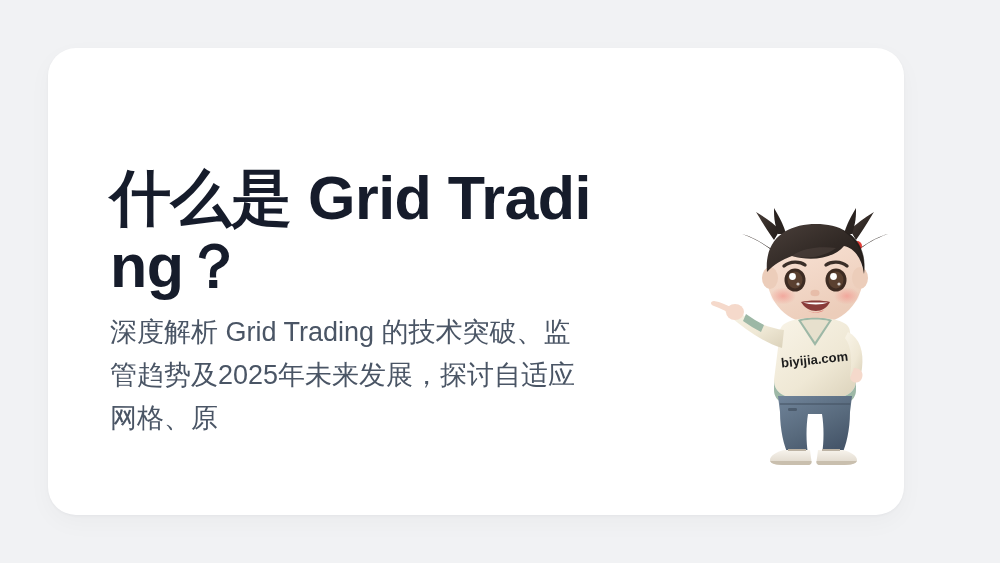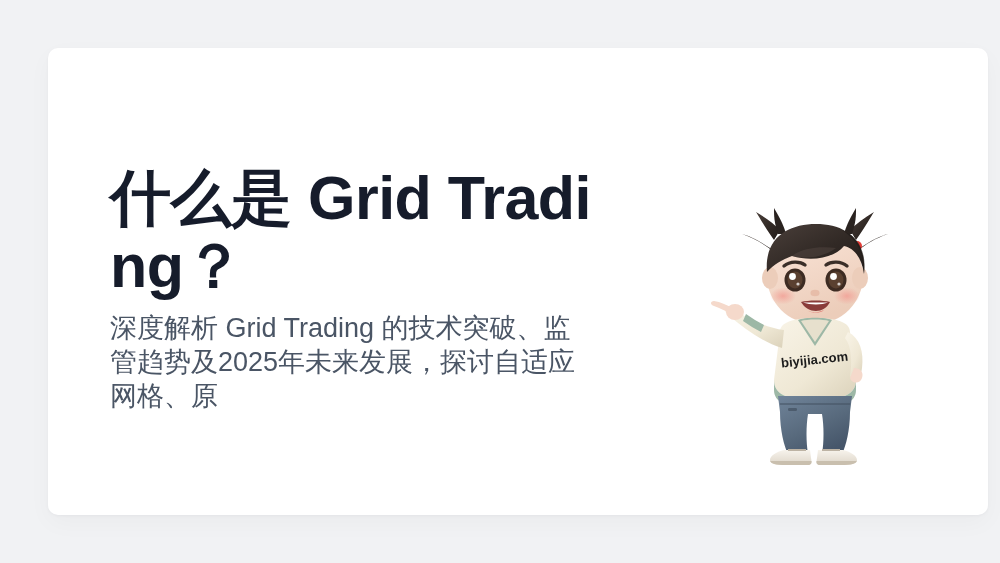--- a/index.html
+++ b/index.html
@@ -14,24 +14,24 @@
     background: #f1f2f4;
     font-family: "Liberation Sans", "DejaVu Sans", sans-serif;
     position: relative;
   }
 
   
   #card {
     position: absolute;
     left: 48px;
     top: 48px;
-    width: 940px;
+    width: 856px;
     height: 467px;
     background: #ffffff;
-    border-radius: 10px;
+    border-radius: 28px;
     box-shadow: 0 1px 3px rgba(16,24,40,0.04), 0 8px 24px rgba(16,24,40,0.03);
     overflow: hidden;
   }
 
   
   #text-block {
     position: absolute;
     left: 62px;
     top: 116px;
     width: 500px;
@@ -43,21 +43,21 @@
     font-weight: 700;
     letter-spacing: -0.5px;
     color: #161c2b;
     width: 490px;
     word-break: break-all;
   }
 
   #page-subtitle {
     margin-top: 11px;
     font-size: 27px;
-    line-height: 34px;
+    line-height: 43px;
     font-weight: 400;
     color: #4a5565;
     width: 485px;
     word-break: break-all;
   }
 
   
   #character {
     position: absolute;
     left: 656px;

